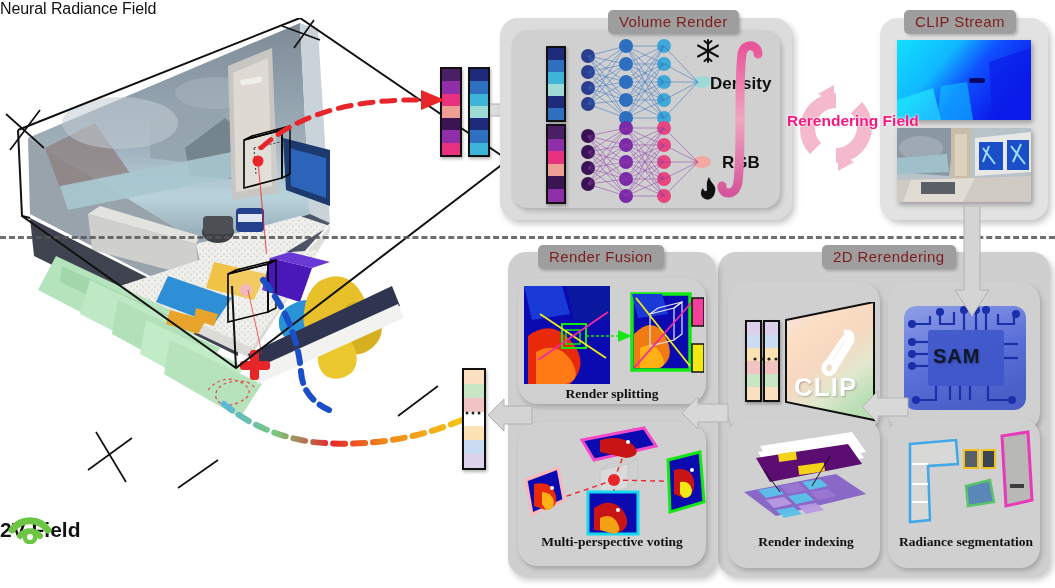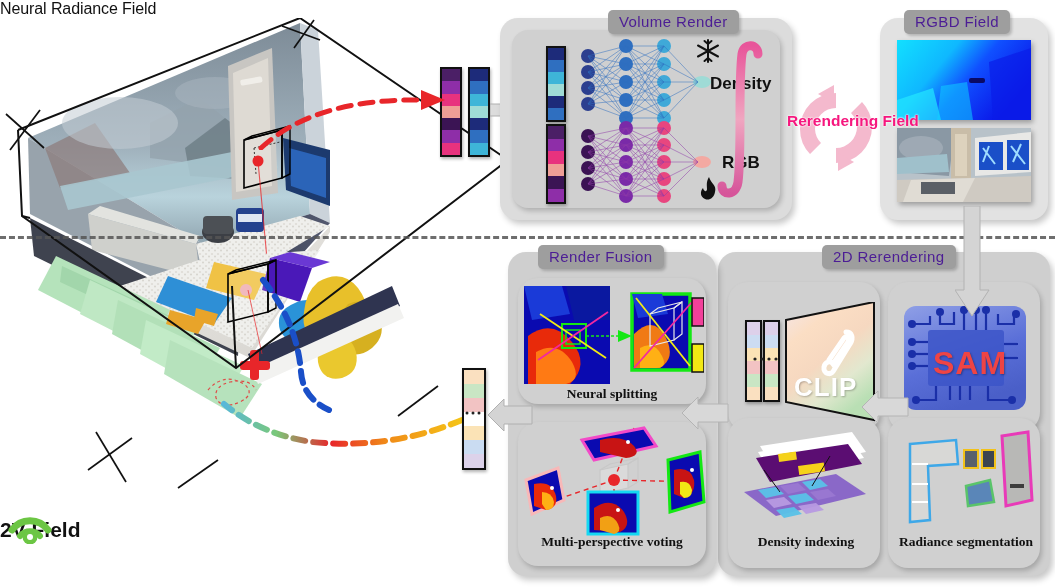--- a/index.html
+++ b/index.html
@@ -5,21 +5,21 @@
   html,body{margin:0;padding:0;background:#ffffff;}
   body{width:1055px;height:588px;position:relative;overflow:hidden;
        font-family:"Liberation Sans",sans-serif;}
   .abs{position:absolute;}
 
   
   .panel{position:absolute;border-radius:18px;background:#d3d3d3;
          box-shadow:3px 4px 6px rgba(0,0,0,.22);}
   .subpanel{position:absolute;border-radius:16px;background:#d0d0d0;
             box-shadow:2px 3px 5px rgba(0,0,0,.20);}
-  .panel-label{position:absolute;background:#9e9e9e;color:#4c1d95;
+  .panel-label{position:absolute;background:#9e9e9e;color:#7f1d1d;
      font-size:15px;font-weight:400;letter-spacing:.4px;padding:3px 11px 4px;
      border-radius:5px;white-space:nowrap;z-index:30;
      box-shadow:2px 2px 3px rgba(0,0,0,.2);}
   .cap{position:absolute;font-family:"Liberation Serif",serif;
        font-weight:700;font-size:13.5px;color:#111;white-space:nowrap;
        text-align:center;z-index:12;}
 
   
   #nrf-title{left:16px;top:8px;font-size:16px;font-weight:400;color:#111;
              letter-spacing:-.1px;}
@@ -41,21 +41,21 @@
 
   #rerender-text{position:absolute;left:787px;top:112px;color:#f6177e;
       font-size:15.5px;font-weight:700;z-index:25;white-space:nowrap;
       text-shadow:0 0 2px #fff,0 0 2px #fff;}
 
   .density-lbl{position:absolute;font-weight:700;font-size:17px;color:#111;}
 
   #clip-text{position:absolute;color:#fff;font-size:26px;font-weight:700;
      letter-spacing:1px;left:794px;top:372px;z-index:14;
      text-shadow:1px 1px 2px rgba(0,0,0,.25);}
-  #sam-text{position:absolute;color:#ef4444;font-size:32px;font-weight:700;
+  #sam-text{position:absolute;color:#0f172a;font-size:20px;font-weight:700;
      letter-spacing:1px;left:933px;top:345px;z-index:14;
      text-shadow:1px 1px 2px rgba(0,0,0,.3);}
 </style>
 </head>
 <body>
 
 <div id="nrf-title">Neural Radiance Field</div>
 
 <div id="scene">
 <svg width="520" height="510" viewBox="0 0 520 510">
@@ -368,21 +368,21 @@
   <g fill="#f4b9cd">
     <path d="M46,8 a36,36 0 0 0 -36,36 a36,36 0 0 0 10,25 l11,-11 a21,21 0 0 1 -6,-14 a21,21 0 0 1 21,-21 z"></path>
     <polygon points="44,0 44,18 28,9"></polygon>
     <path d="M46,78 a36,36 0 0 0 36,-36 a36,36 0 0 0 -10,-25 l-11,11 a21,21 0 0 1 6,14 a21,21 0 0 1 -21,21 z"></path>
     <polygon points="48,86 48,68 64,77"></polygon>
   </g>
 </svg>
 <div id="rerender-text">Rerendering Field</div>
 
 <div class="panel" style="left:880px;top:18px;width:168px;height:202px;background:#e2e2e2;"></div>
-<div class="panel-label" style="left:904px;top:10px;">RGBD Field</div>
+<div class="panel-label" style="left:904px;top:10px;">CLIP Stream</div>
 
 <svg class="imgbox" style="left:897px;top:40px;" width="134" height="80">
   <defs>
       <linearGradient id="dg" x1="0" y1="0" x2="1" y2="0.5">
     <stop offset="0%" stop-color="#12e0ff"></stop>
         <stop offset="38%" stop-color="#0fb8ff"></stop>
     <stop offset="62%" stop-color="#1050ff"></stop>
         <stop offset="100%" stop-color="#0a16e8"></stop>
       </linearGradient>
     </defs>
@@ -519,21 +519,21 @@
     <polygon points="62,52 80,49 88,56 70,60" fill="#5ac2e8"></polygon>
     <polygon points="26,70 44,67 52,74 34,78" fill="#b89ae2"></polygon>
     <polygon points="48,66 66,63 74,70 56,74" fill="#5ac2e8"></polygon>
     <polygon points="70,62 88,59 96,66 78,70" fill="#9a78d2"></polygon>
     <polygon points="36,80 54,77 62,84 44,88" fill="#5ac2e8"></polygon>
     <polygon points="58,76 76,73 84,80 66,84" fill="#b89ae2"></polygon>
   </g>
   <line x1="24" y1="40" x2="40" y2="62" stroke="#111" stroke-width="1"></line>
   <line x1="90" y1="26" x2="72" y2="56" stroke="#111" stroke-width="1"></line>
 </svg>
-<div class="cap" style="left:748px;top:534px;width:116px;">Density indexing</div>
+<div class="cap" style="left:748px;top:534px;width:116px;">Render indexing</div>
 
 <svg class="abs" style="left:898px;top:428px;" width="136" height="104">
   <polygon points="12,16 58,12 60,36 30,38 32,92 12,94" fill="#d8d8d6" stroke="#3ea8e8" stroke-width="2.5"></polygon>
   <line x1="14" y1="36" x2="30" y2="36" stroke="#fff" stroke-width="2"></line>
   <line x1="14" y1="56" x2="30" y2="56" stroke="#fff" stroke-width="2"></line>
   <line x1="14" y1="74" x2="30" y2="74" stroke="#fff" stroke-width="2"></line>
   <rect x="66" y="22" width="14" height="18" fill="#58606c" stroke="#f2c21a" stroke-width="2"></rect>
   <rect x="84" y="22" width="13" height="18" fill="#3c4450" stroke="#f2c21a" stroke-width="2"></rect>
   <polygon points="68,58 92,52 96,74 70,78" fill="#5a86b8" stroke="#5ac46a" stroke-width="2.5"></polygon>
   <polygon points="104,8 130,4 134,72 108,78" fill="#b8b8b6" stroke="#e83ab8" stroke-width="3"></polygon>
@@ -586,21 +586,21 @@
   </g>
   <g stroke="#f2ea14" stroke-width="1.8">
       <line x1="114" y1="18" x2="168" y2="86"></line>
     </g>
   <g stroke="#f228a0" stroke-width="1.8">
       <line x1="112" y1="88" x2="170" y2="22"></line>
     </g>
   <rect x="170" y="18" width="12" height="28" fill="#f2409a" stroke="#111" stroke-width="1.5"></rect>
   <rect x="170" y="64" width="12" height="28" fill="#f2e814" stroke="#111" stroke-width="1.5"></rect>
 </svg>
-<div class="cap" style="left:518px;top:386px;width:188px;">Neural splitting</div>
+<div class="cap" style="left:518px;top:386px;width:188px;">Render splitting</div>
 
 <svg class="abs" style="left:522px;top:426px;" width="184" height="110">
   <g stroke="#c8c8c8" fill="#e2e2e2" fill-opacity=".55" stroke-width="1.2">
     <polygon points="78,44 106,38 106,62 78,68"></polygon>
     <polyline points="78,44 88,38 116,32 106,38" fill="none"></polyline>
     <polyline points="106,38 116,32 116,56 106,62" fill="none"></polyline>
   </g>
   <circle cx="92" cy="54" r="6" fill="#e8262a"></circle>
   <g stroke="#e8262a" stroke-width="1.4" stroke-dasharray="5,4" fill="none">
     <line x1="92" y1="54" x2="10" y2="82"></line>

